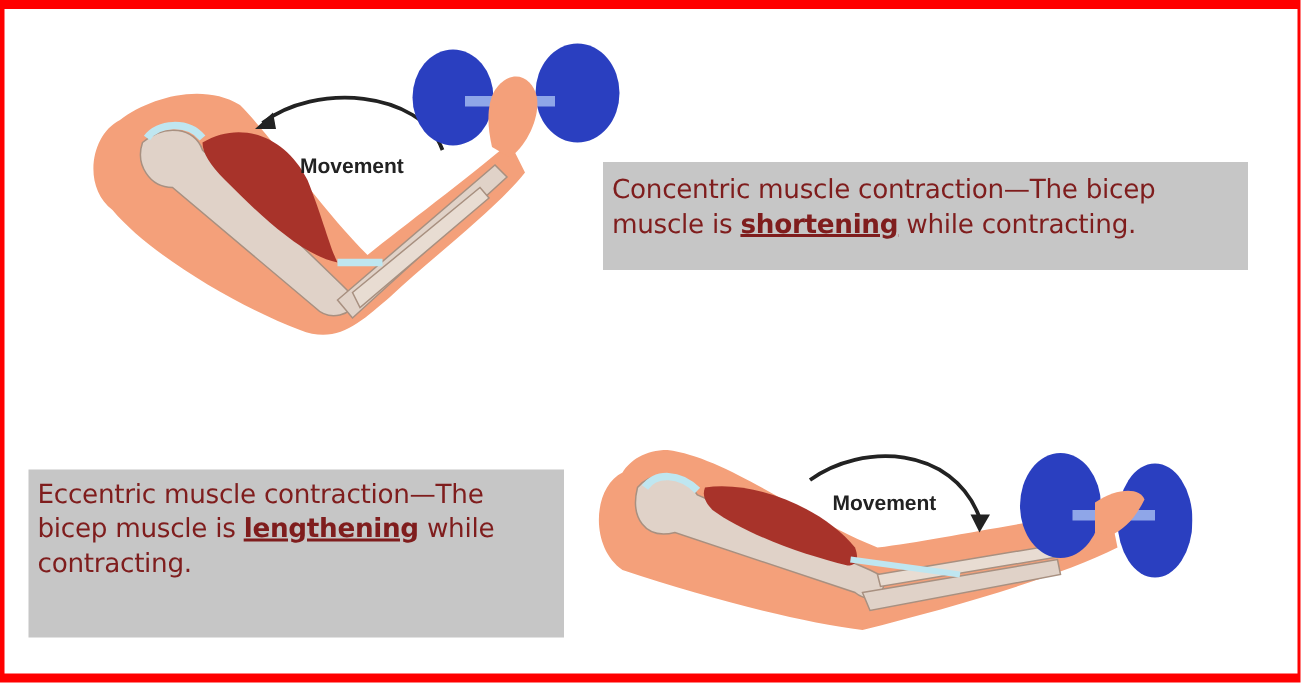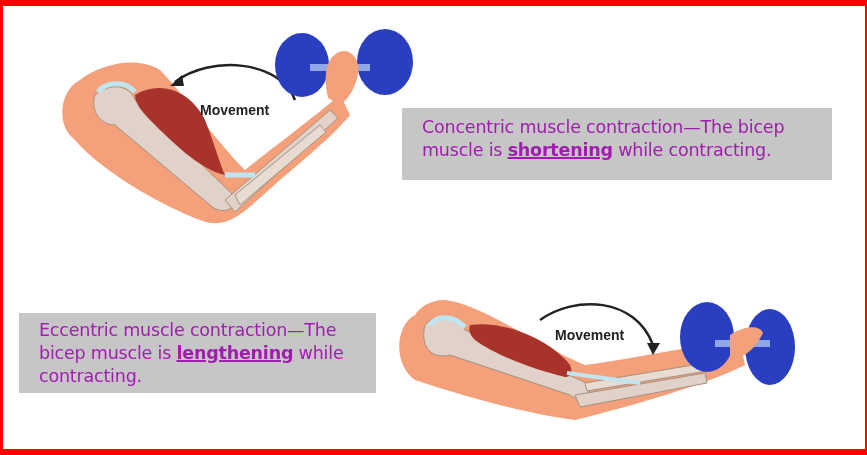--- a/index.html
+++ b/index.html
@@ -1,21 +1,21 @@
 <!DOCTYPE html>
 <html><head>
 <meta charset="utf-8">
 <style>
   html, body { margin:0; padding:0; }
   body { width:867px; height:455px; background:#ffffff; position:relative; overflow:hidden; font-family:"DejaVu Sans", sans-serif; }
   .frame { position:absolute; left:0; top:0; width:867px; height:455px; box-sizing:border-box; border-top:6px solid #ff0000; border-left:3px solid #ff0000; border-bottom:6px solid #ff0000; border-right:2px solid #ff0000; }
-  .caption { position:absolute; background:#c6c6c6; color:#a21caf; font-size:17.5px; line-height:23px; padding:6px 20px; box-sizing:border-box; letter-spacing:-0.2px; }
+  .caption { position:absolute; background:#c6c6c6; color:#7f1d1d; font-size:17.5px; line-height:23px; padding:6px 6px; box-sizing:border-box; letter-spacing:-0.2px; }
   .caption u { font-weight:bold; text-decoration:underline; text-decoration-thickness:2px; }
   .cap-top { left:402px; top:108px; width:430px; height:72px; padding-top:8px; }
-  .cap-bot { left:19px; top:313px; width:357px; height:80px; padding-top:6px; }
+  .cap-bot { left:19px; top:313px; width:357px; height:112px; padding-top:6px; }
   svg { position:absolute; }
   .mv { font-family:"Liberation Sans", sans-serif; font-weight:bold; font-size:14px; fill:#222; }
 </style>
 </head>
 <body>
 
 <div class="frame"></div>
 
 <svg style="left:40px;top:20px" width="380" height="215" viewBox="0 0 380 215">
 

